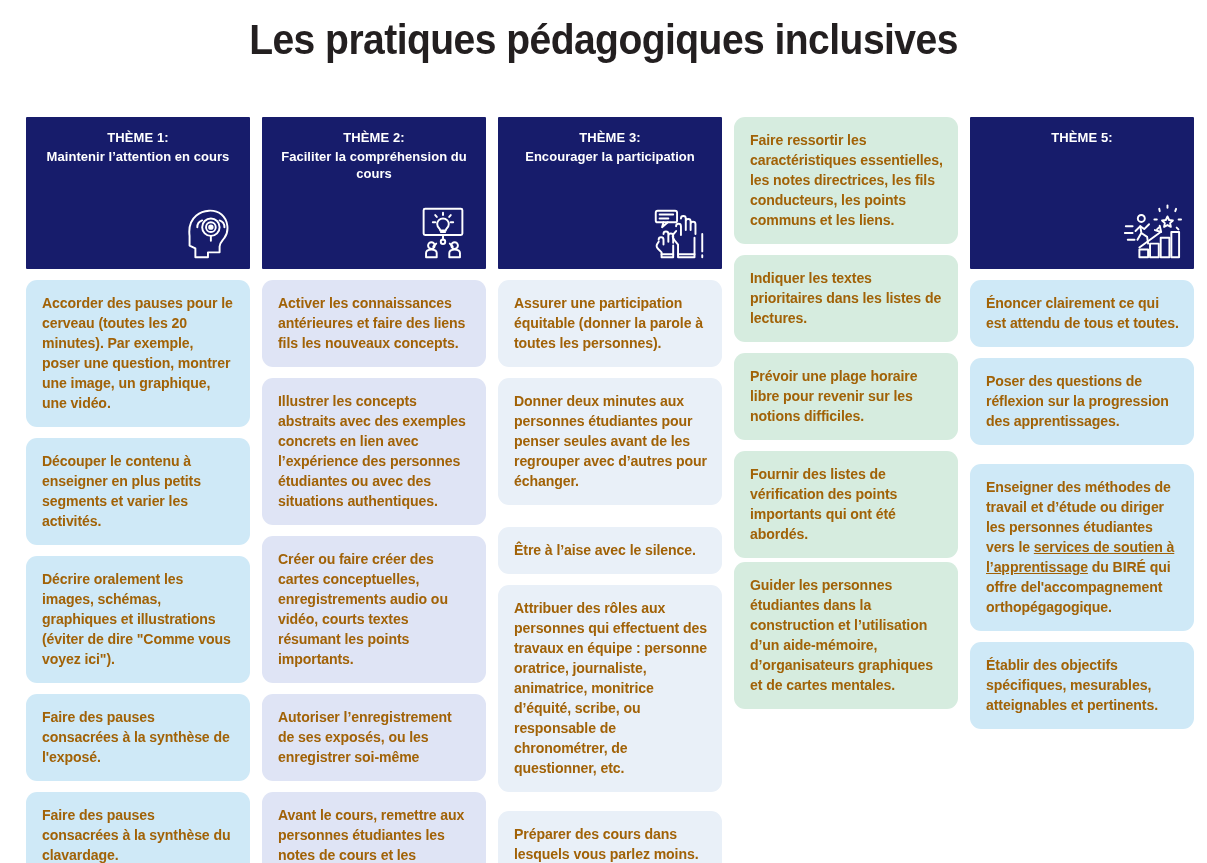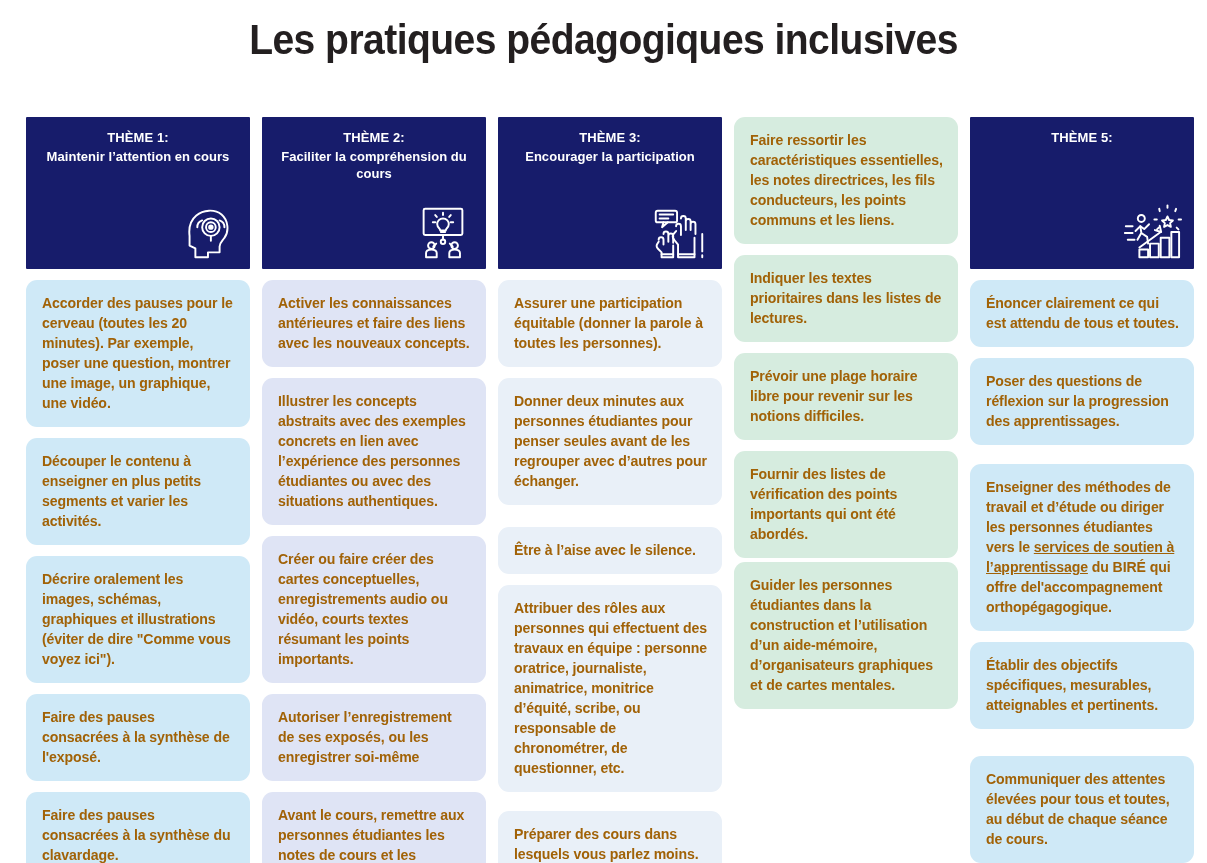--- a/index.html
+++ b/index.html
@@ -166,21 +166,21 @@
             <circle cx="32" cy="42" r="2.3"></circle>
             <path d="M25 44l-3 3M39 44l3 3"></path>
             <circle cx="20" cy="46" r="3.4"></circle>
             <path d="M14.5 58v-4.2c0-2.2 2.4-3.6 5.5-3.6s5.5 1.4 5.5 3.6V58z"></path>
             <circle cx="44" cy="46" r="3.4"></circle>
             <path d="M38.5 58v-4.2c0-2.2 2.4-3.6 5.5-3.6s5.5 1.4 5.5 3.6V58z"></path>
           </svg>
         </div>
       </div>
       <div>
-        <div class="card" style="margin-bottom:11px">Activer les connaissances antérieures et faire des liens avec les nouveaux concepts.</div>
+        <div class="card" style="margin-bottom:11px">Activer les connaissances antérieures et faire des liens fils les nouveaux concepts.</div>
         <div class="card" style="margin-bottom:11px"> Illustrer les concepts abstraits avec des exemples concrets en lien avec l’expérience des personnes étudiantes ou avec des situations authentiques.</div>
         <div class="card" style="margin-bottom:11px">Créer ou faire créer des cartes conceptuelles, enregistrements audio ou vidéo, courts textes résumant les points importants.</div>
         <div class="card" style="margin-bottom:11px">Autoriser l’enregistrement de ses exposés, ou les enregistrer soi-même</div>
         <div class="card">Avant le cours, remettre aux personnes étudiantes les notes de cours et les présentations.</div>
       </div>
     </div>
 
     <div class="column c3">
       <div class="theme-head">
         <div class="theme-label">THÈME 3:</div>
@@ -237,18 +237,17 @@
             <path d="M49 16l1.7 3.6 3.9.5-2.9 2.7.8 3.9-3.5-1.9-3.5 1.9.8-3.9-2.9-2.7 3.9-.5z"></path>
             <path d="M41 10.5l-.5-2.5M49 7v-2.5M57 10.5l.9-2.4M38 19h-2.5M60.5 19H63M40 27.5l-1.8 1.8M58.5 27.5l1.8 1.8"></path>
           </svg>
         </div>
       </div>
       <div>
         <div class="card" style="margin-bottom:11px">Énoncer clairement ce qui est attendu de tous et toutes.</div>
         <div class="card" style="margin-bottom:19px">Poser des questions de réflexion sur la progression des apprentissages.</div>
         <div class="card" style="margin-bottom:11px"><span>Enseigner des méthodes de travail et d’étude ou diriger les personnes étudiantes vers le </span><a class="link" href="#" style="color:inherit">services de soutien à l’apprentissage</a><span> du BIRÉ qui offre del'accompagnement orthopégagogique.</span></div>
         <div class="card" style="margin-bottom:27px">Établir des objectifs spécifiques, mesurables, atteignables et pertinents.</div>
-        <div class="card">Communiquer des attentes élevées pour tous et toutes, au début de chaque séance de cours.</div>
       </div>
     </div>
 
   </div>
 </div>
 
 </body></html>

